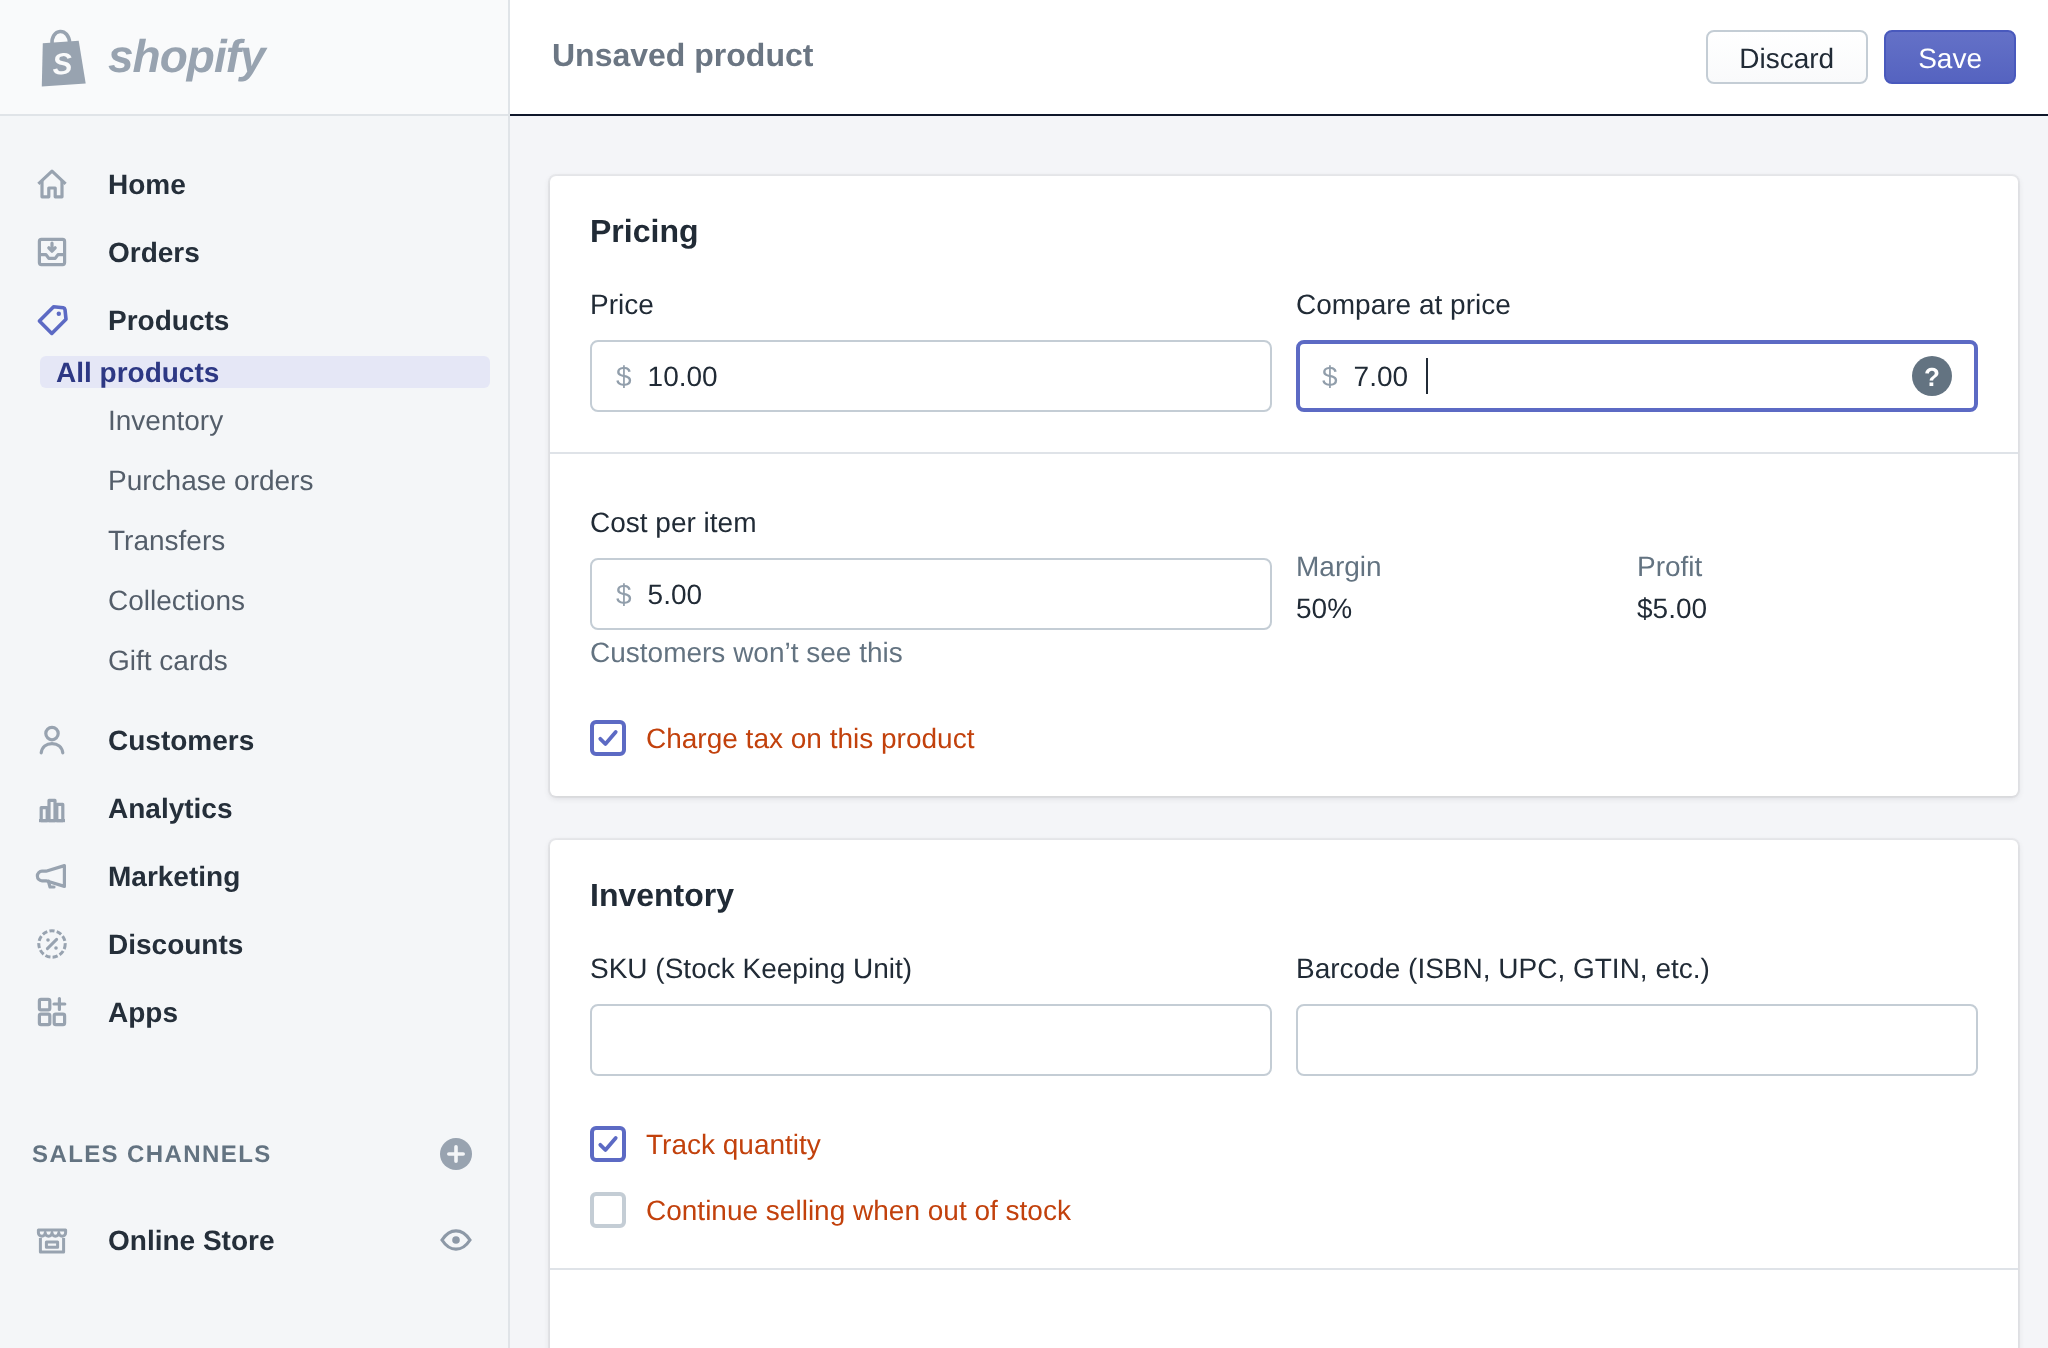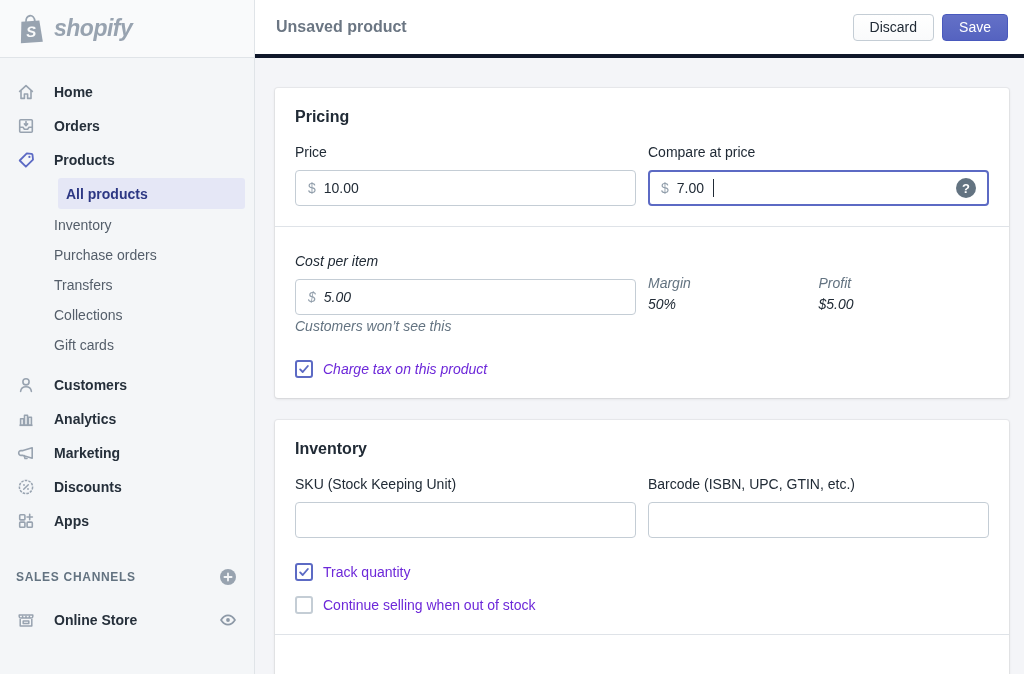--- a/index.html
+++ b/index.html
@@ -5,65 +5,65 @@
   * { margin:0; padding:0; box-sizing:border-box; }
   html,body { width:1024px; height:674px; overflow:hidden; }
   body { font-family:"Liberation Sans", sans-serif; background:#f4f5f8; color:#212b36; }
   .app { display:grid; width:1024px; height:674px; grid-template-columns:255px 769px; grid-template-rows:58px 616px; }
 
   
   .logo-area { grid-row:1; grid-column:1; background:#f9fafb; border-right:1px solid #e0e4e8; border-bottom:1px solid #e0e4e8; display:flex; align-items:center; padding-left:16px; gap:8px; }
   .wordmark { font-size:23px; font-weight:bold; font-style:italic; color:#98a3b0; letter-spacing:-0.5px; }
 
   
-  .header { grid-row:1; grid-column:2; background:#ffffff; border-bottom:4px solid #0f172a; display:flex; align-items:center; padding:0 16px 0 21px; }
+  .header { grid-row:1; grid-column:2; background:#ffffff; border-bottom:1px solid #0f172a; display:flex; align-items:center; padding:0 16px 0 21px; }
   .page-title { font-size:16px; font-weight:600; color:#6b7683; }
   .header-actions { margin-left:auto; display:flex; gap:8px; }
   .btn { font-family:"Liberation Sans", sans-serif; font-size:14px; height:27px; padding:0 16px; border-radius:4px; cursor:pointer; }
   .btn-default { background:linear-gradient(to bottom,#ffffff,#f9fafb); border:1px solid #c4cdd5; color:#212b36; }
   .btn-primary { background:linear-gradient(to bottom,#6471c7,#5563c0); border:1px solid #4959bd; color:#ffffff; }
 
   
   .sidebar { grid-row:2; grid-column:1; background:#f4f6f8; border-right:1px solid #e0e4e8; padding-top:17px; overflow:hidden; }
   .nav-item { height:34px; display:flex; align-items:center; padding:0 16px; gap:18px; cursor:pointer; }
   .nav-item .label { font-size:14px; font-weight:600; color:#252f3a; }
   .nav-icon { width:20px; height:20px; flex:0 0 20px; display:flex; }
   .sub-item { height:30px; display:flex; align-items:center; padding-left:54px; font-size:14px; color:#545e6a; cursor:pointer; }
-  .sub-item.selected { height:31px; margin:1px 9px 1px 58px; padding-left:8px; border-radius:3px; background:#e5e7f6; color:#2d3884; font-weight:700; }
+  .sub-item.selected { height:16px; margin:1px 9px 1px 20px; padding-left:8px; border-radius:3px; background:#e5e7f6; color:#2d3884; font-weight:700; }
   .section-gap { height:8px; }
-  .channels-header { margin-top:29px; height:20px; display:flex; align-items:center; padding:0 16px; }
+  .channels-header { margin-top:44px; height:20px; display:flex; align-items:center; padding:0 16px; }
   .channels-title { font-size:12px; font-weight:600; letter-spacing:0.7px; color:#637381; }
   .channels-header .right-icon, .nav-item .right-icon { margin-left:auto; width:20px; height:20px; display:flex; cursor:pointer; }
 
   
   .main { grid-row:2; grid-column:2; background:#f4f5f8; padding:30px 15px 0 20px; overflow:hidden; }
   .card { background:#ffffff; border-radius:3px; box-shadow:0 0 0 1px rgba(63,63,68,0.05), 0 1px 3px 0 rgba(63,63,68,0.15); }
   .card + .card { margin-top:22px; }
   .card-section { padding:20px; }
-  .card-section + .card-section { border-top:1px solid #dfe3e8; padding-top:24px;font-style:italic; }
+  .card-section + .card-section { border-top:1px solid #dfe3e8; padding-top:24px; }
   .card-heading { font-size:16px; font-weight:700; color:#212b36; margin-bottom:16px; }
   .field-grid { display:grid; grid-template-columns:1fr 1fr; column-gap:12px; }
   .field-label { font-size:14px; color:#212b36; margin-bottom:8px; line-height:20px; }
   .text-input { height:36px; border:1px solid #c4cdd5; border-radius:4px; background:#fff; display:flex; align-items:center; padding:0 12px; font-size:14px; gap:8px; }
   .text-input.focused { border:2px solid #5c6ac4; padding:0 11px; }
   .prefix { color:#919eab; }
   .value { color:#212b36; }
   .caret { display:inline-block; width:1px; height:18px; background:#212b36; margin-left:1px; }
   .help-badge { margin-left:auto; width:20px; height:20px; border-radius:50%; background:#637381; color:#ffffff; font-size:13px; font-weight:bold; display:flex; align-items:center; justify-content:center; cursor:pointer; }
   .helper-text { font-size:14px; color:#637381; margin-top:1px; line-height:20px; }
   .stats-pair { display:grid; grid-template-columns:1fr 1fr; padding-top:22px; }
   .stat-label { font-size:14px; color:#637381; line-height:20px; }
   .stat-value { font-size:14px; color:#212b36; line-height:22px; }
   .checkbox-row { display:flex; align-items:center; gap:10px; cursor:pointer; }
   .checkbox-row + .checkbox-row { margin-top:15px; }
   .cb { width:18px; height:18px; border:2px solid #c4cdd5; border-radius:3px; background:#fff; flex:0 0 18px; display:flex; align-items:center; justify-content:center; }
   .cb.checked { border-color:#5c6ac4; }
   .cb svg { display:none; }
   .cb.checked svg { display:block; }
-  .cb-label { font-size:14px; color:#6d28d9;text-align:center; }
+  .cb-label { font-size:14px; color:#c2410c;text-align:center; }
   .mt24 { margin-top:24px; }
   .mt25 { margin-top:25px; }
   .inv-tail { border-top:1px solid #dfe3e8; height:80px; }
   svg { display:block; }
 </style>
 </head>
 <body>
 
 <div class="app">
 

